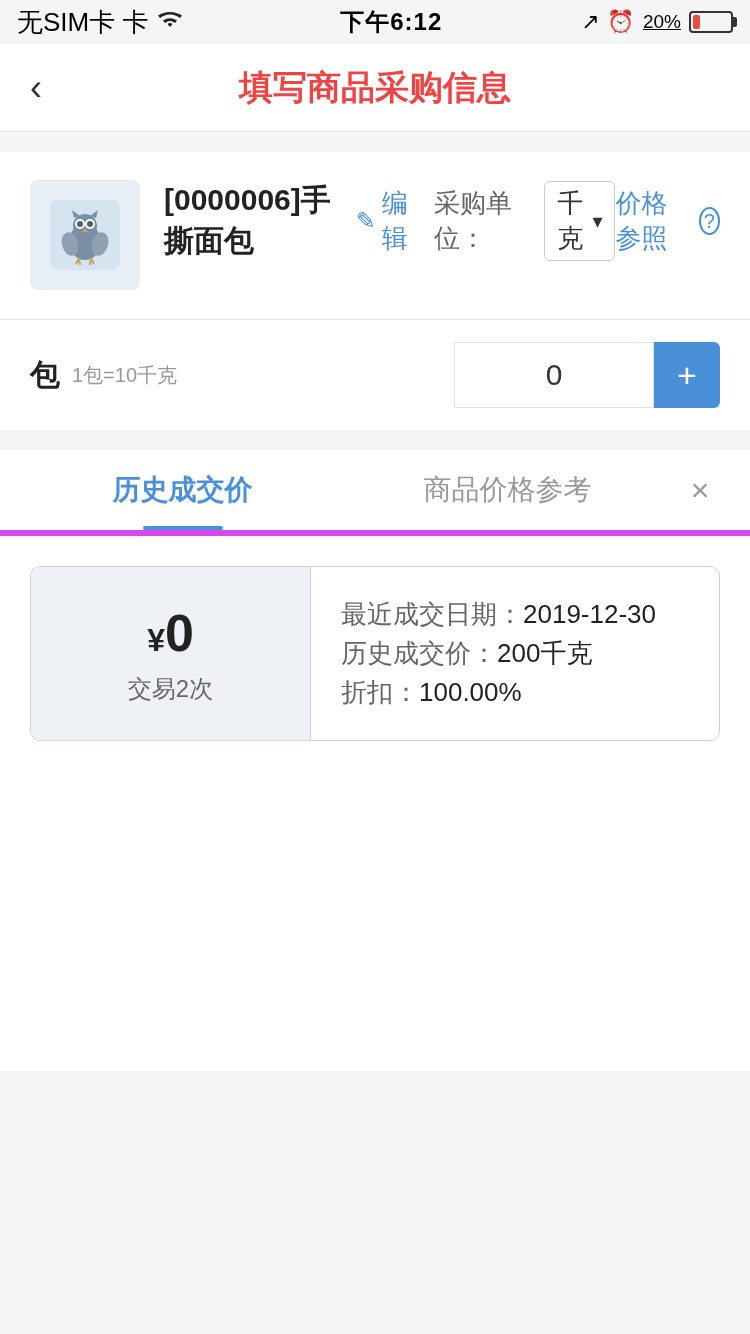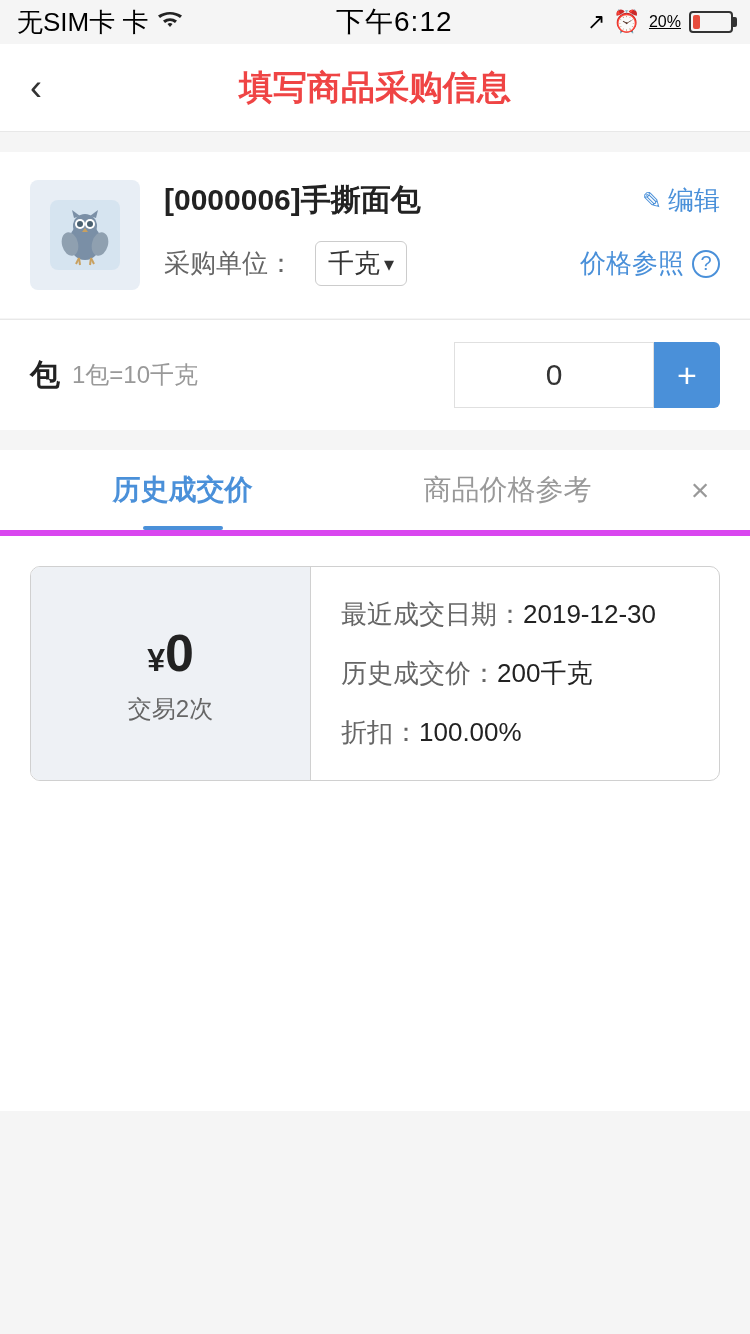--- a/index.html
+++ b/index.html
@@ -24,22 +24,22 @@
       font-size: 28px;
       font-weight: 500;
     }
     .status-left {
       display: flex;
       align-items: center;
       gap: 8px;
       font-size: 26px;
     }
     .status-center {
-      font-size: 28px;
-      font-weight: 400;
+      font-size: 24px;
+      font-weight: 700;
       letter-spacing: 1px;
       margin-left: 17px;
     }
     .status-right {
       display: flex;
       align-items: center;
       gap: 8px;
       font-size: 24px;
     }
     .battery-icon {
@@ -118,21 +118,21 @@
       border-radius: 8px;
       display: flex;
       align-items: center;
       justify-content: center;
       flex-shrink: 0;
       overflow: hidden;
     }
     .product-info {
       flex: 1;
       display: flex;
-      flex-direction: column;
+      flex-direction: row;
       gap: 20px;
     }
     .product-name-row {
       display: flex;
       align-items: center;
       justify-content: space-between;
     }
     .product-name {
       font-size: 30px;
       font-weight: 600;
@@ -211,21 +211,21 @@
       display: flex;
       align-items: center;
       gap: 12px;
     }
     .qty-unit-name {
       font-size: 30px;
       font-weight: 600;
       color: #222;
     }
     .qty-equiv {
-      font-size: 24px;
+      font-size: 20px;
       color: #999;
     }
     .qty-controls {
       display: flex;
       align-items: center;
       gap: 0;
     }
     .qty-input-box {
       width: 200px;
       height: 66px;
@@ -333,21 +333,21 @@
     .price-trade-count {
       font-size: 24px;
       color: #666;
       margin-top: 10px;
     }
     .price-right {
       flex: 1;
       padding: 28px 30px;
       display: flex;
       flex-direction: column;
-      gap: 20px;
+      gap: 0;
       justify-content: center;
     }
     .price-detail-item {
       font-size: 26px;
       color: #444;
       line-height: 1.5;
     }
     .price-detail-label {
       color: #666;
     }
@@ -373,21 +373,21 @@
         <path d="M14 18l2.5-3a4 4 0 00-5 0L14 18z" fill="#222"></path>
         <path d="M7 11.5l2 2.5a8 8 0 0110 0l2-2.5A13 13 0 007 11.5z" fill="#222"></path>
         <path d="M2 6.5l2 2.5a16 16 0 0120 0l2-2.5A22 22 0 002 6.5z" fill="#222"></path>
       </svg>
     </span>
   </div>
   <div class="status-center">下午6:12</div>
   <div class="status-right">
     <span style="font-size:22px;">↗</span>
     <span style="font-size:22px;">⏰</span>
-    <span style="font-size:16px;text-decoration:underline;">20%</span>
+    <span style="font-size:19px;text-decoration:underline;">20%</span>
     <div class="battery-icon">
       <div class="battery-body">
         <div class="battery-fill"></div>
       </div>
     </div>
   </div>
 </div>
 
 <div class="nav-bar">
   <div class="nav-back">‹</div>

